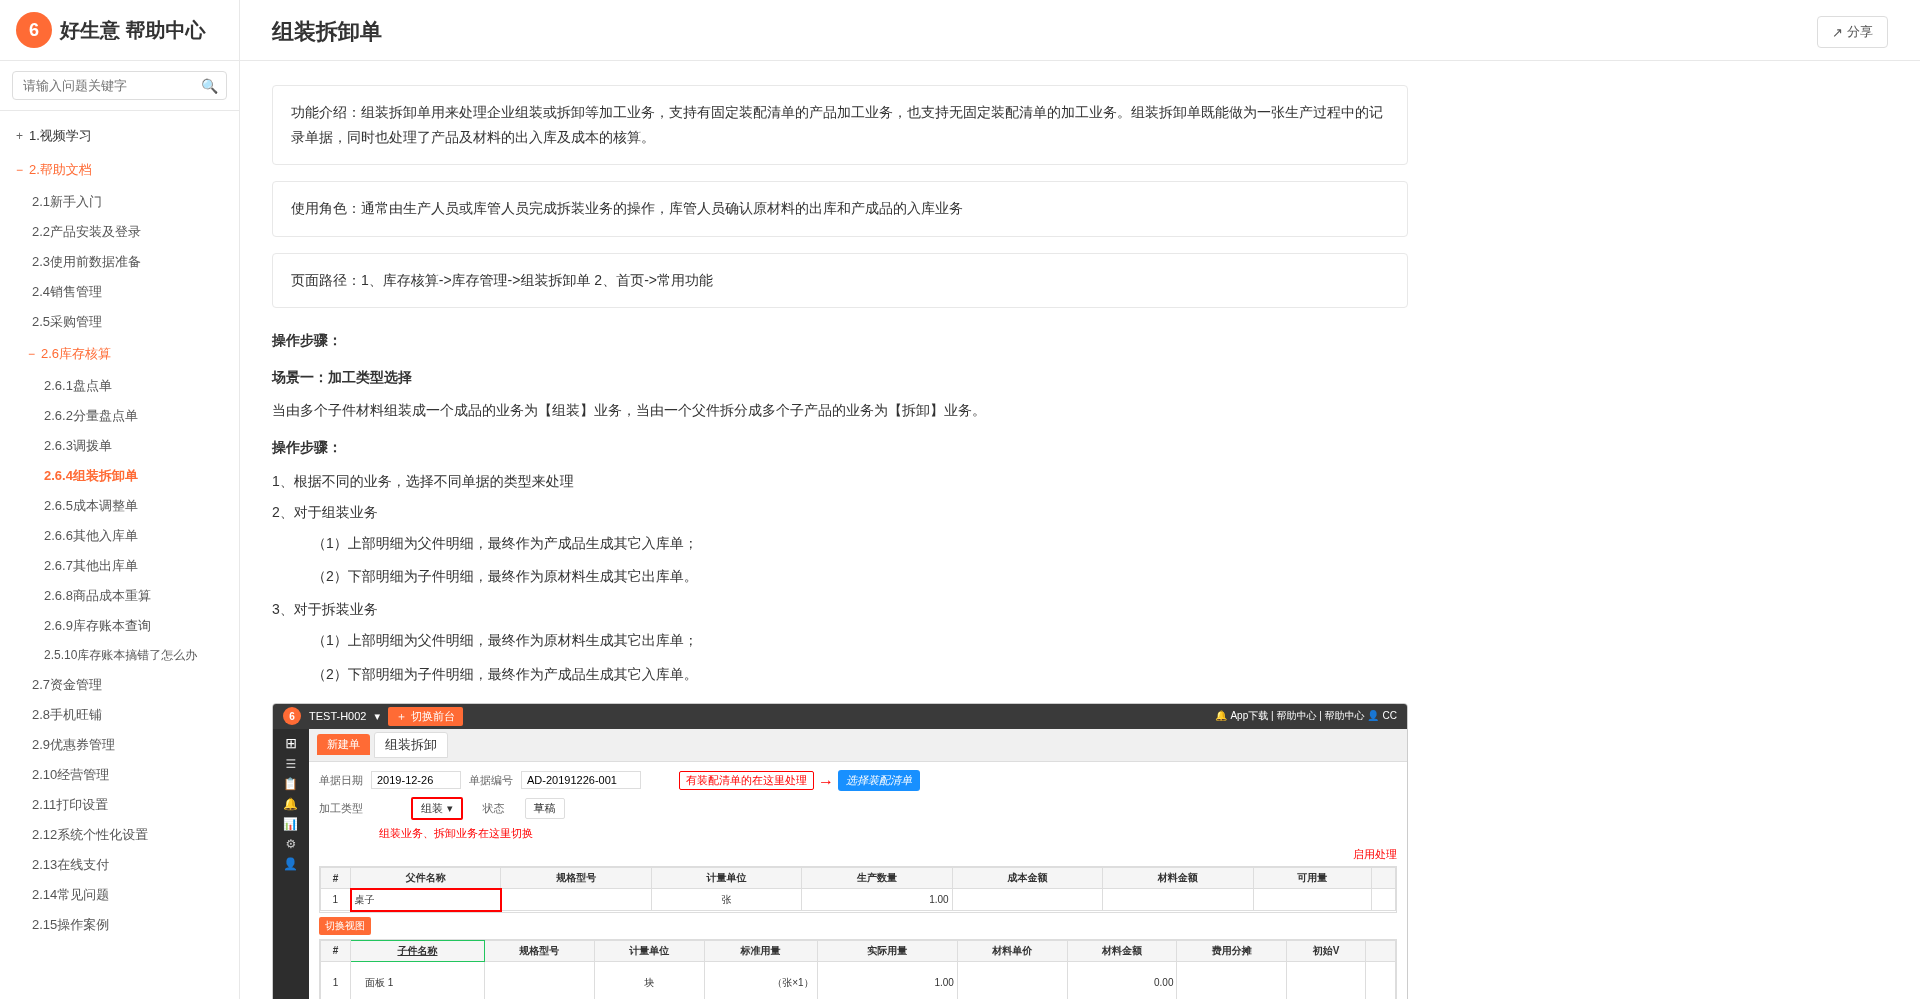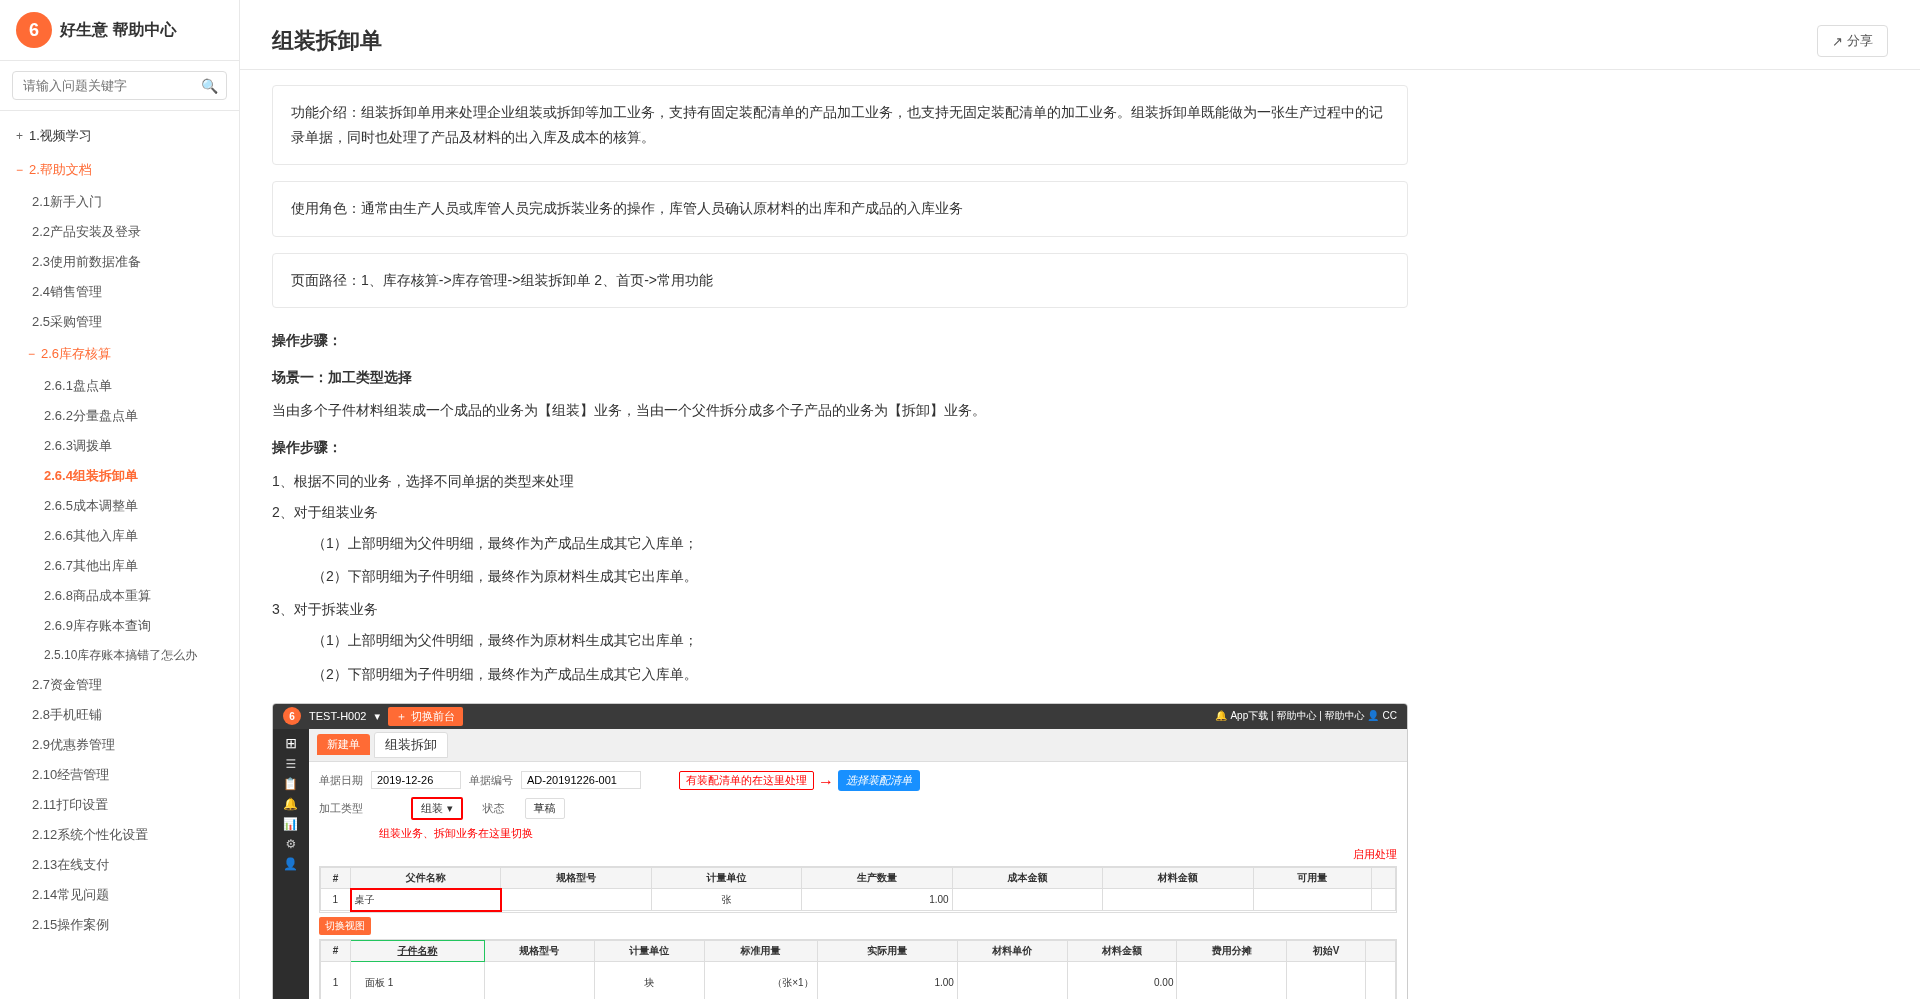--- a/index.html
+++ b/index.html
@@ -2,36 +2,36 @@
 <html><head>
   <meta charset="utf-8">
   <style>
     * { box-sizing: border-box; margin: 0; padding: 0; }
     body { font-family: "Microsoft YaHei", "PingFang SC", sans-serif; font-size: 14px; color: #333; background: #f5f5f5; display: flex; height: 100vh; overflow: hidden; }
 
     
     .sidebar { width: 240px; min-width: 240px; background: #fff; border-right: 1px solid #e8e8e8; display: flex; flex-direction: column; height: 100vh; overflow: hidden; }
     .sidebar-logo { display: flex; align-items: center; padding: 12px 16px; border-bottom: 1px solid #e8e8e8; background: #fff; }
     .logo-circle { width: 36px; height: 36px; border-radius: 50%; background: #ff6b35; color: #fff; font-size: 18px; font-weight: bold; display: flex; align-items: center; justify-content: center; margin-right: 8px; flex-shrink: 0; }
-    .logo-text { font-size: 16px; font-weight: bold; color: #333; }
+    .logo-text { font-size: 20px; font-weight: bold; color: #333; }
     .sidebar-search { padding: 10px 12px; border-bottom: 1px solid #e8e8e8; }
     .sidebar-search input { width: 100%; padding: 6px 30px 6px 10px; border: 1px solid #ddd; border-radius: 4px; font-size: 13px; outline: none; color: #999; }
     .search-wrap { position: relative; }
     .search-wrap .search-icon-inner { position: absolute; right: 8px; top: 50%; transform: translateY(-50%); color: #999; font-size: 14px; cursor: pointer; }
     .sidebar-nav { flex: 1; overflow-y: auto; padding: 8px 0; }
     .nav-item { padding: 8px 16px; cursor: pointer; font-size: 13px; color: #333; display: flex; align-items: center; }
     .nav-item.active { color: #ff6b35; }
     .nav-item .nav-icon { margin-right: 6px; font-size: 12px; color: #ff6b35; }
     .nav-item .nav-icon.closed { color: #666; }
     .sub-nav-item { padding: 6px 16px 6px 32px; cursor: pointer; font-size: 13px; color: #555; }
     .sub-nav-item.active { color: #ff6b35; font-weight: bold; }
 
     
     .main { flex: 1; overflow-y: auto; background: #fff; }
-    .main-header { display: flex; align-items: center; justify-content: space-between; padding: 16px 32px 12px 32px; border-bottom: 1px solid #e8e8e8; background: #fff; position: sticky; top: 9px; z-index: 10; }
+    .main-header { display: flex; align-items: center; justify-content: space-between; padding: 16px 32px 12px 32px; border-bottom: 1px solid #e8e8e8; background: #fff; position: sticky; top: 0; z-index: 10; }
     .main-title { font-size: 22px; font-weight: bold; color: #333; }
     .share-btn { border: 1px solid #ddd; background: #fff; padding: 6px 14px; border-radius: 4px; cursor: pointer; font-size: 13px; color: #555; display: flex; align-items: center; gap: 4px; }
 
     
     .content { padding: 24px 32px; max-width: 1200px; }
     .info-box { background: #fff; border: 1px solid #e8e8e8; border-radius: 4px; padding: 14px 18px; margin-bottom: 16px; line-height: 1.8; font-size: 14px; color: #333; }
     .content-text { font-size: 14px; color: #333; line-height: 1.8; margin-bottom: 8px; }
     .content-text.bold { font-weight: bold; }
     .indent-2 { padding-left: 40px; }
     .numbered-item { margin-bottom: 6px; }

